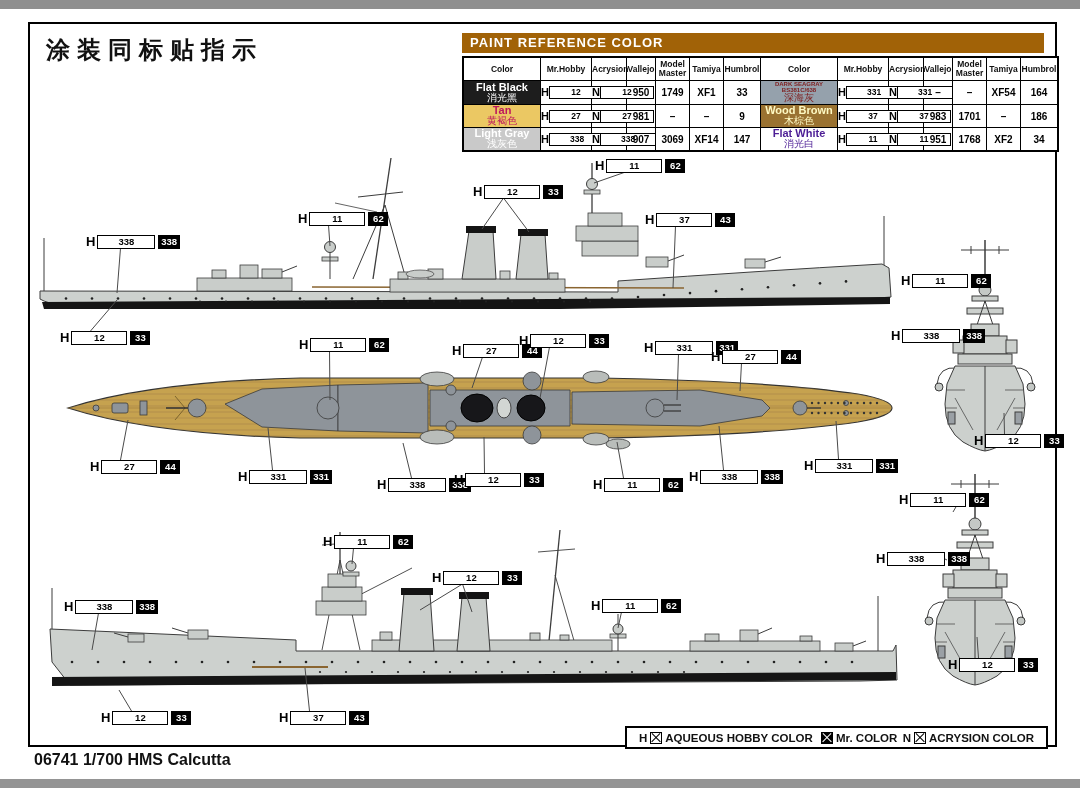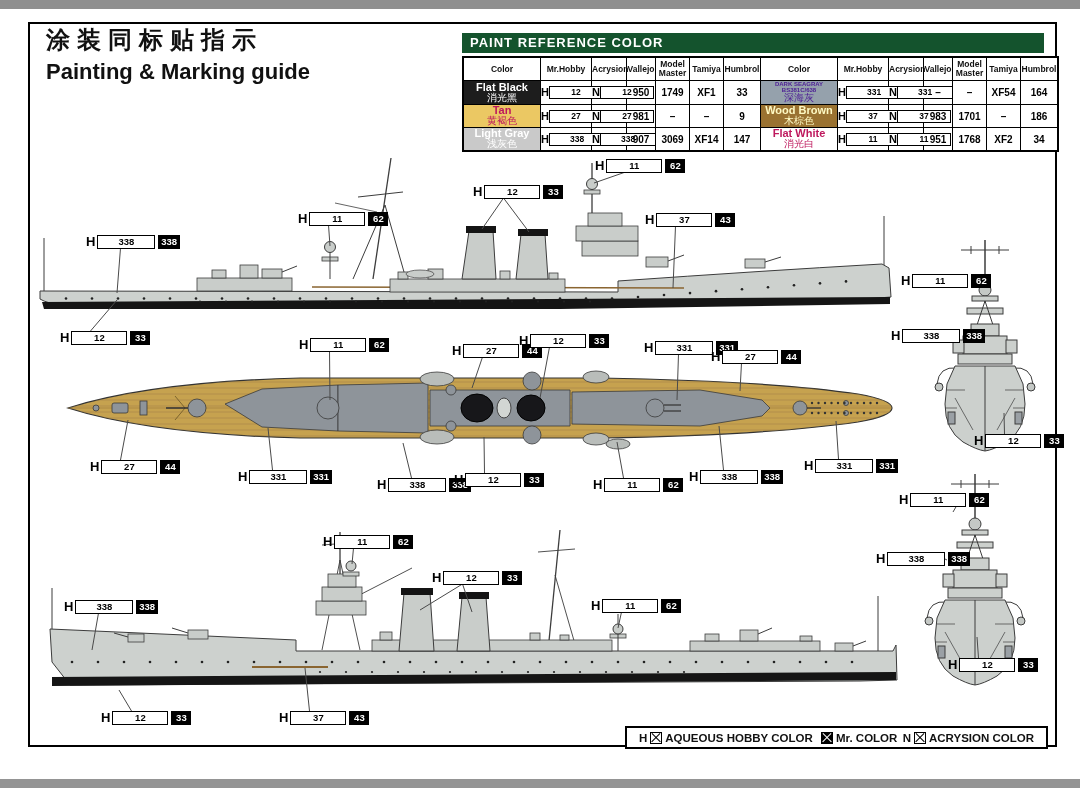--- a/index.html
+++ b/index.html
@@ -3,26 +3,26 @@
 <meta charset="utf-8">
 <style>
   html,body{margin:0;padding:0;background:#fff;}
   .stage{position:relative;width:1080px;height:788px;background:#ffffff;overflow:hidden;
          font-family:"Liberation Sans", sans-serif;}
   .band{position:absolute;left:0;width:1080px;background:#8f8f8f;}
   .band.top{top:0;height:9px;}
   .band.bottom{top:779px;height:9px;background:#949494;}
   .frame{position:absolute;left:28px;top:22px;width:1029px;height:725px;
          border:2px solid #000;box-sizing:border-box;background:transparent;}
-  .titleblock{position:absolute;left:46px;top:24px;z-index:6;}
+  .titleblock{position:absolute;left:46px;top:34px;z-index:6;}
   .title-zh{font-size:24px;font-weight:bold;letter-spacing:7px;color:#111;}
   .title-en{font-size:22px;font-weight:bold;color:#111;margin-top:3px;}
   
   .ptable-wrap{position:absolute;left:462px;top:33px;width:582px;z-index:6;}
-  .pt-header{background:#14532d;color:#fff;font-weight:bold;font-size:13px;letter-spacing:1px;
+  .pt-header{background:#a16207;color:#fff;font-weight:bold;font-size:13px;letter-spacing:1px;
              padding:2px 0 2px 8px;height:16px;line-height:16px;}
   table.ptable{border-collapse:collapse;width:582px;margin-top:3px;table-layout:fixed;
                border:2px solid #000;}
   table.ptable th, table.ptable td{border:1px solid #000;padding:0;text-align:center;vertical-align:middle;}
   table.ptable th{font-size:8.5px;font-weight:bold;height:22px;background:#fff;color:#111;line-height:1.05;}
   th.colname{font-size:12px;}
   td.swatch{height:21px;line-height:1;}
   .pname{font-size:11px;font-weight:bold;}
   .pname.sm{font-size:6px;letter-spacing:0;}
   .pzh{font-size:10px;margin-top:1px;font-family:Liberation Mono, monospace;}
@@ -56,21 +56,20 @@
 </head>
 <body>
 
 <div class="stage">
   <div class="band top"></div>
   <div class="band bottom"></div>
   <div class="frame"></div>
 
   <div class="titleblock">
     <div class="title-zh">涂装同标贴指示</div>
-    <div class="title-en">Painting &amp; Marking guide</div>
   </div>
 
   <div class="ptable-wrap">
     <div class="pt-header">PAINT  REFERENCE COLOR</div>
     <table class="ptable">
       <thead>
           <tr>
             <th class="colname" style="width: 76px;">Color</th>
             <th style="width: 50px;">Mr.Hobby</th>
             <th style="width: 34px;">Acrysion</th>
@@ -92,21 +91,21 @@
             <td class="swatch" style="background: rgb(29, 29, 29); color: rgb(255, 255, 255);">
               <div class="pname">Flat Black</div>
               <div class="pzh">消光黑</div>
             </td>
             <td class="hcell">H<span class="wb">12</span><span class="kb">33</span></td>
             <td class="hcell">N<span class="wb">12</span></td>
             <td class="num">950</td>
             <td class="num">1749</td>
             <td class="num">XF1</td>
             <td class="num">33</td>
-            <td class="swatch" style="background: rgb(149, 161, 172); color: #4c1d95;">
+            <td class="swatch" style="background: rgb(149, 161, 172); color: #7f1d1d;">
               <div class="pname sm">DARK SEAGRAY BS381C/638</div>
               <div class="pzh">深海灰</div>
             </td>
             <td class="hcell">H<span class="wb">331</span><span class="kb">331</span></td>
             <td class="hcell">N<span class="wb">331</span></td>
             <td class="num">–</td>
             <td class="num">–</td>
             <td class="num">XF54</td>
             <td class="num">164</td>
           </tr>
@@ -136,21 +135,21 @@
             <td class="swatch" style="background: rgb(201, 201, 201); color: rgb(255, 255, 255);">
               <div class="pname">Light Gray</div>
               <div class="pzh">浅灰色</div>
             </td>
             <td class="hcell">H<span class="wb">338</span><span class="kb">338</span></td>
             <td class="hcell">N<span class="wb">338</span></td>
             <td class="num">907</td>
             <td class="num">3069</td>
             <td class="num">XF14</td>
             <td class="num">147</td>
-            <td class="swatch" style="background: rgb(255, 255, 255); color: #be185d;">
+            <td class="swatch" style="background: rgb(255, 255, 255); color: #4c1d95;">
               <div class="pname">Flat White</div>
               <div class="pzh">消光白</div>
             </td>
             <td class="hcell">H<span class="wb">11</span><span class="kb">62</span></td>
             <td class="hcell">N<span class="wb">11</span></td>
             <td class="num">951</td>
             <td class="num">1768</td>
             <td class="num">XF2</td>
             <td class="num">34</td>
           </tr>
@@ -641,20 +640,21 @@
         <span class="wb">12</span>
         <span class="kb">33</span>
       </div>
       <div class="callout" style="left: 279px; top: 710px;">
         <span class="hl">H</span>
         <span class="wb">37</span>
         <span class="kb">43</span>
       </div>
     </div>
 
+  <div class="footer">06741 1/700 HMS Calcutta</div>
 
   <div class="legendbox">
     <span class="leg-item">
       <span>H</span>
       <span class="chk"></span>
       <span>AQUEOUS HOBBY COLOR</span>
     </span>
     <span class="leg-item">
       <span></span>
       <span class="chk dark"></span>

